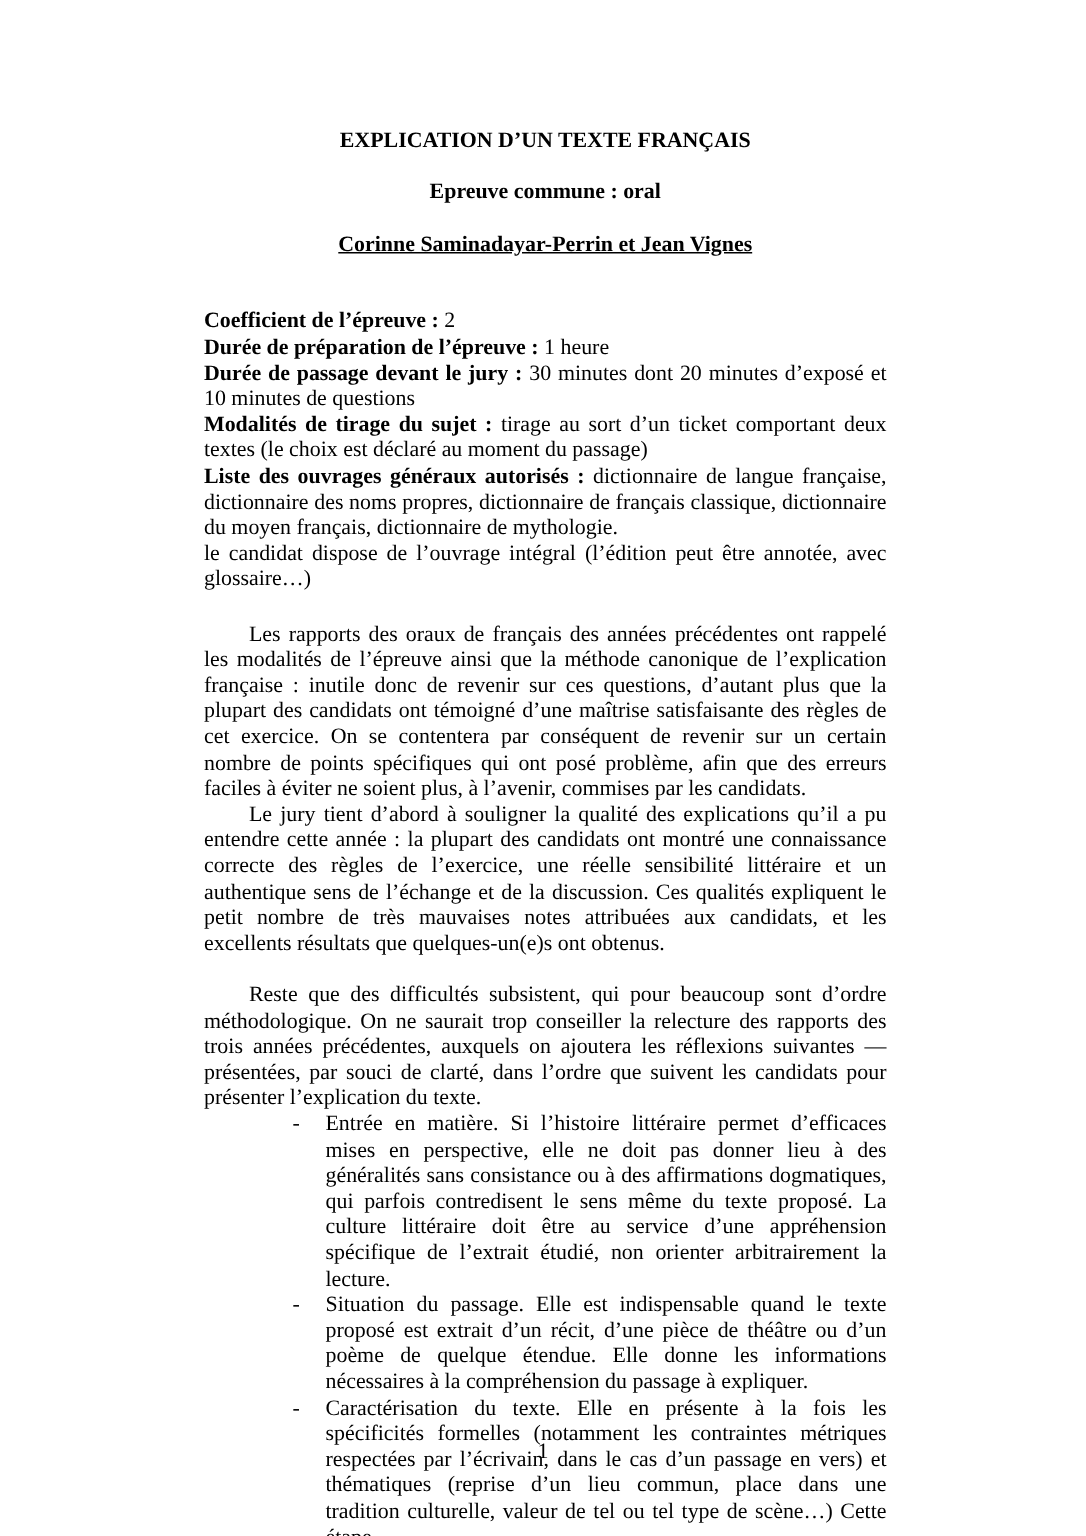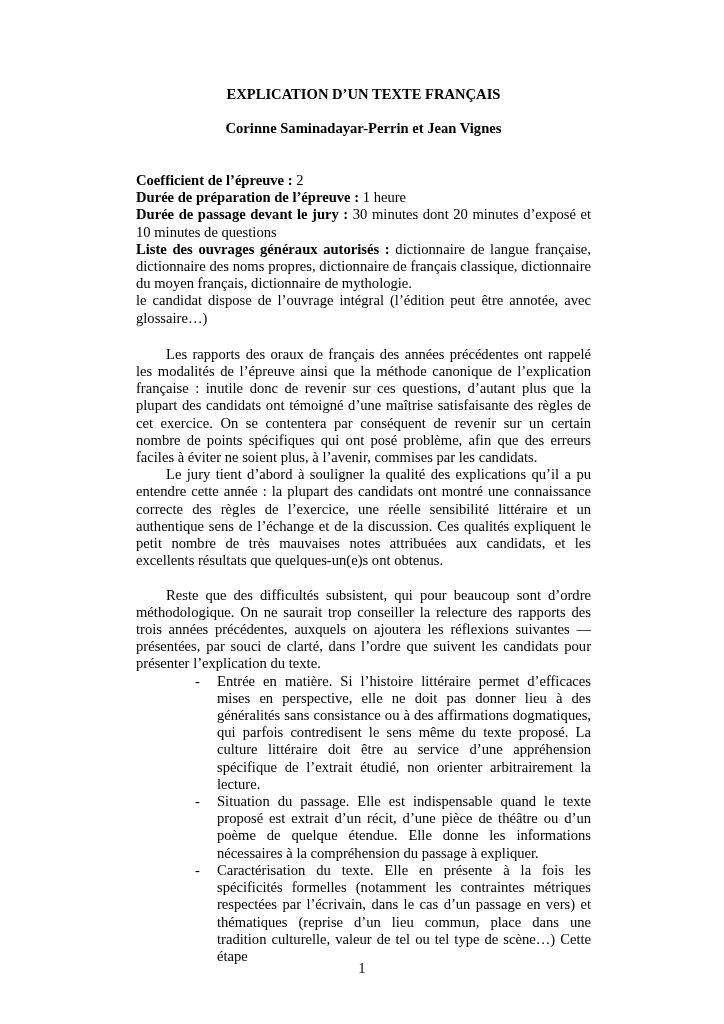--- a/index.html
+++ b/index.html
@@ -16,21 +16,21 @@
     color: #000000;
     font-family: "Liberation Serif", "DejaVu Serif", serif;
     font-size: 14.6px;
     line-height: 17.2px;
     box-sizing: border-box;
     padding: 86px 90px 0 93px;
     overflow: hidden;
   }
   .doc-header { text-align: center; font-weight: bold; }
   .doc-header .h-line { margin: 0 0 17.2px 0; }
-  .doc-header .h-authors { margin-bottom: 34.4px; }
+  .doc-header .h-authors { margin-bottom: 34.4px; text-decoration: underline; }
 
   .meta-section p {
     margin: 0;
     text-align: justify;
   }
   .meta-section { margin-bottom: 19px; }
 
   .body-section p.para {
     margin: 0;
     text-align: justify;
@@ -64,27 +64,29 @@
     text-align: center;
   }
 </style>
 </head>
 <body>
 
 <div class="page">
 
   <header class="doc-header">
     <p class="h-line">EXPLICATION D’UN TEXTE FRANÇAIS</p>
+    <p class="h-line">Epreuve commune : oral</p>
     <p class="h-line h-authors">Corinne Saminadayar-Perrin et Jean Vignes</p>
   </header>
 
   <section class="meta-section">
     <p><b>Coefficient de l’épreuve :</b> <span>2</span></p>
     <p><b>Durée de préparation de l’épreuve :</b> <span>1 heure</span></p>
     <p><b>Durée de passage devant le jury :</b> <span>30 minutes dont 20 minutes d’exposé et 10 minutes de questions</span></p>
+    <p><b>Modalités de tirage du sujet :</b> <span>tirage au sort d’un  ticket comportant deux textes (le choix est déclaré au moment du passage)</span></p>
     <p><b>Liste des ouvrages généraux autorisés :</b> <span>dictionnaire de langue française, dictionnaire des noms propres, dictionnaire de français classique, dictionnaire du moyen français, dictionnaire de mythologie.</span></p>
     <p>le candidat dispose de l’ouvrage intégral (l’édition peut être annotée, avec glossaire…)</p>
   </section>
 
   <section class="body-section">
     <p class="para">Les rapports des oraux de français des années précédentes ont rappelé les modalités de l’épreuve ainsi que la méthode canonique de l’explication française : inutile donc de revenir sur ces questions, d’autant plus que la plupart des candidats ont témoigné d’une maîtrise satisfaisante des règles de cet exercice.  On se contentera par conséquent de revenir sur un certain nombre de points spécifiques qui ont posé problème, afin que des erreurs faciles à éviter ne soient plus, à l’avenir, commises par les candidats.</p>
     <p class="para">Le jury tient d’abord à souligner la qualité des explications qu’il a pu entendre cette année : la plupart des candidats ont montré une connaissance correcte des règles de l’exercice, une réelle sensibilité littéraire et un authentique sens de l’échange et de la discussion. Ces qualités expliquent le petit nombre de très mauvaises notes attribuées aux candidats, et les excellents résultats que quelques-un(e)s ont obtenus.</p>
     <p class="para gap-before">Reste que des difficultés subsistent, qui pour beaucoup sont d’ordre méthodologique. On ne saurait trop conseiller la relecture des rapports des trois années précédentes, auxquels on ajoutera les réflexions suivantes — présentées, par souci de clarté, dans l’ordre que suivent les candidats pour présenter l’explication du texte.</p>
 
     <ul class="bullets">

